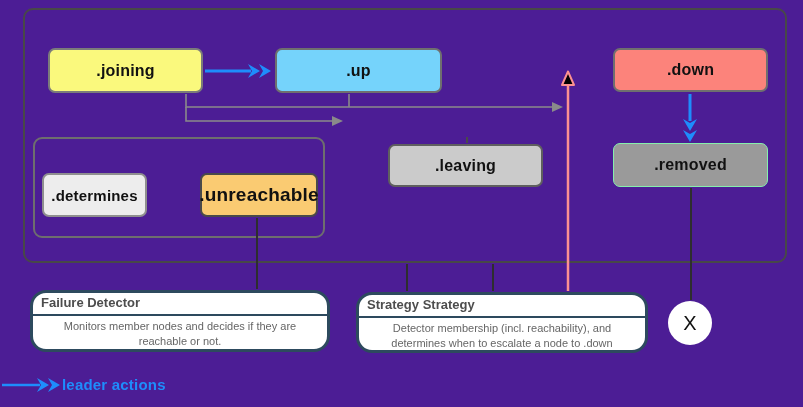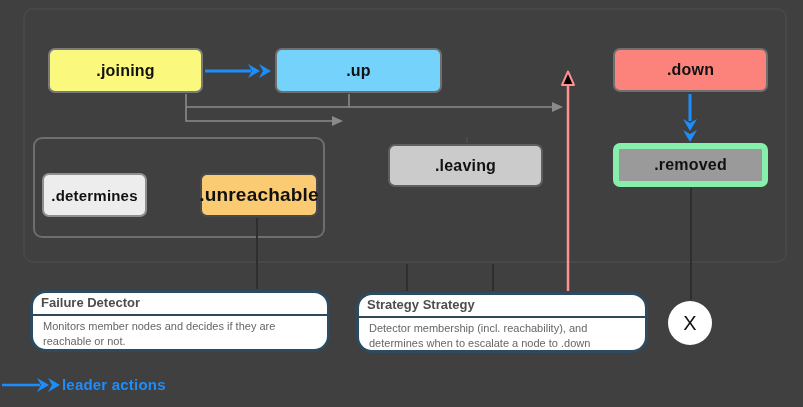--- a/index.html
+++ b/index.html
@@ -1,49 +1,49 @@
 <!DOCTYPE html>
 <html><head>
 <meta charset="utf-8">
 <style>
   html,body { margin:0; padding:0; background:#000; }
   body { font-family: "Liberation Sans", sans-serif; }
-  .canvas { position:relative; width:803px; height:407px; background:#404040; overflow:hidden; }
+  .canvas { position:relative; width:803px; height:407px; background:#4c1d95; overflow:hidden; }
 
   
   .member-rect { position:absolute; left:23px; top:8px; width:764px; height:255px;
                  border:2px solid #484848; border-radius:10px; box-sizing:border-box; z-index:1; }
 
   
   .reach-rect { position:absolute; left:33px; top:137px; width:292px; height:101px;
                 border:2px solid #6e6e6e; border-radius:9px; box-sizing:border-box; z-index:2; }
 
   
   .state { position:absolute; display:flex; align-items:center; justify-content:center;
            font-weight:bold; font-size:16px; color:#111; border-radius:7px;
            box-sizing:border-box; z-index:3; letter-spacing:.2px; }
   .st-joining     { left:48px;  top:48px;  width:155px; height:45px; background:#FAF97D; border:2px solid #7b7b7b; }
   .st-up          { left:275px; top:48px;  width:167px; height:45px; background:#75D3FB; border:2px solid #6f6f6f; }
   .st-down        { left:613px; top:48px;  width:155px; height:44px; background:#FC837B; border:2px solid #6f6f6f; }
   .st-leaving     { left:388px; top:144px; width:155px; height:43px; background:#CBCBCB; border:2px solid #5f5f5f; }
-  .st-removed     { left:613px; top:143px; width:155px; height:44px; background:#9A9A9A; border:6px solid #86efac; }
+  .st-removed     { left:613px; top:143px; width:155px; height:44px; background:#9A9A9A; border:1px solid #86efac; }
   .st-reachable   { left:42px;  top:173px; width:105px; height:44px; background:#EDEDED; border:2px solid #8f8f8f; font-size:15px; }
   .st-unreachable { left:200px; top:173px; width:118px; height:44px; background:#FACB72; border:2px solid #4a4a4a; font-size:19px; }
 
   
   .arrows { position:absolute; left:0; top:0; width:803px; height:407px; z-index:5; pointer-events:none; }
 
   
   .callout { position:absolute; background:#fff; border:3px solid #2D4A5E; border-radius:16px;
              box-sizing:border-box; z-index:4; }
   .co-fd { left:30px;  top:290px; width:300px; height:62px; }
   .co-ds { left:356px; top:292px; width:292px; height:61px; }
   .callout-title { font-size:13px; font-weight:bold; color:#4d4d4d; padding:2px 8px 2px;
                    border-bottom:2px solid #2D4A5E; line-height:1.3; }
-  .callout-body { font-size:11px; color:#666; text-align:left; padding:3px 10px 0; line-height:1.35; }
+  .callout-body { font-size:11px; color:#666; text-align:center; padding:3px 10px 0; line-height:1.35; }
 
   
   .x-circle { position:absolute; left:668px; top:301px; width:44px; height:44px; border-radius:50%;
               background:#fff; color:#111; display:flex; align-items:center; justify-content:center;
               font-size:20px; font-weight:400; z-index:4; }
 
   
   .legend-label { position:absolute; left:62px; top:376px; font-size:15px; font-weight:700;
                   color:#1E8DFC; z-index:4; letter-spacing:.2px; }
 </style>

